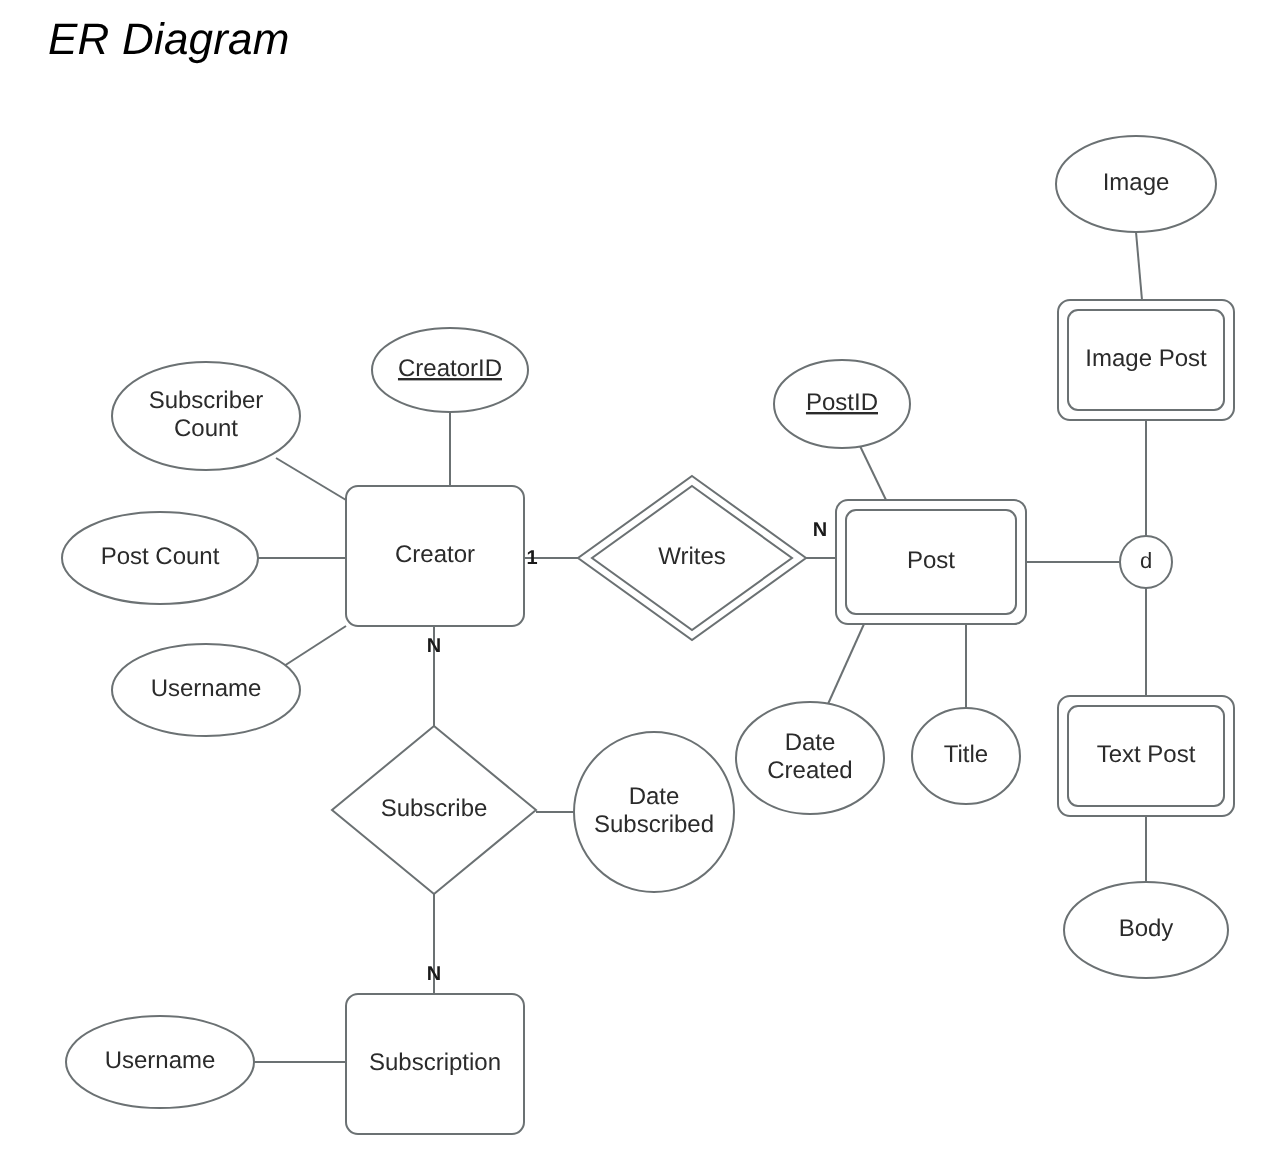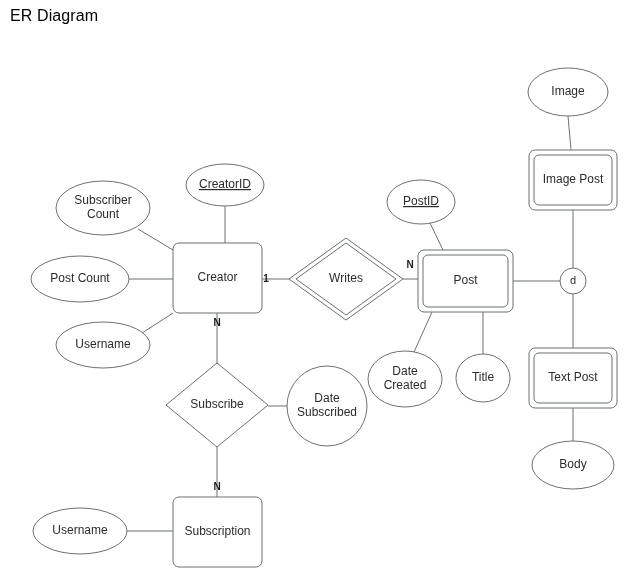--- a/index.html
+++ b/index.html
@@ -13,26 +13,27 @@
   }
   #page {
     position: relative;
     width: 642px;
     height: 577px;
     background: #ffffff;
     overflow: hidden;
   }
   #er-title {
     position: absolute;
-    left: 10px;
+    left: 24px;
     top: 7px;
-    font-size: 16px;
+    font-size: 22px;
     color: #000000;
     letter-spacing: 0.1px;
     white-space: nowrap;
+    font-style: italic;
   }
   #er-canvas {
     position: absolute;
     left: 0;
     top: 0;
     width: 642px;
     height: 577px;
   }
   .shape-stroke {
     fill: #ffffff;

